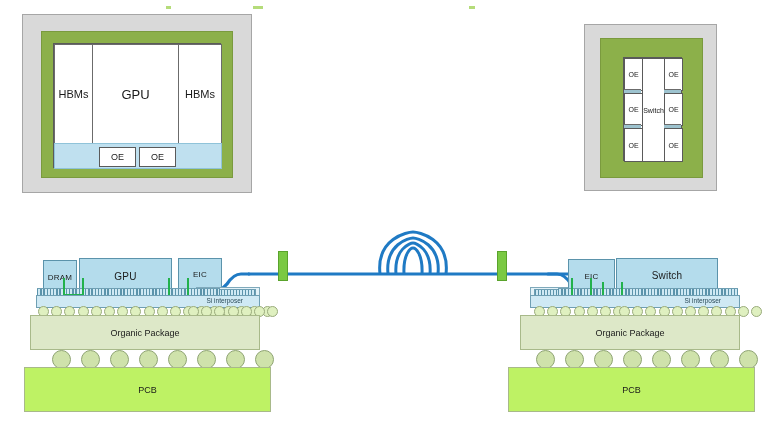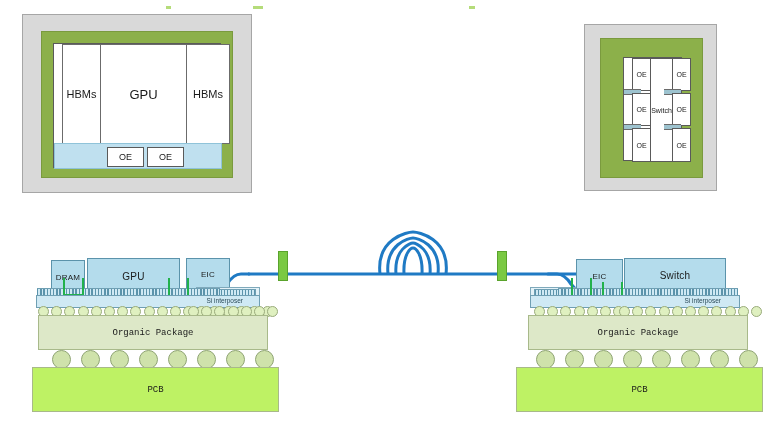--- a/index.html
+++ b/index.html
@@ -4,21 +4,21 @@
 <style>
   html,body{margin:0;padding:0;}
   body{
     width:768px;height:431px;
     background:#ffffff;
     font-family:"Liberation Sans", sans-serif;
     position:relative;
     overflow:hidden;
   }
   .abs{position:absolute;}
-  .ctr{display:flex;align-items:center;justify-content:center;text-align:center;margin-left:8px;}
+  .ctr{display:flex;align-items:center;justify-content:center;text-align:center;}
 
   
   .mod-outer{background:#d9d9d9;border:1px solid #a6a6a6;}
   .mod-green{background:#8fb councils;}
   .mod-green{background:#8cb04a;border:1px solid #7a9a3e;}
   .mod-inner{background:#ffffff;border:1px solid #5a5a5a;}
 
   .blk{background:#ffffff;border:1px solid #6b6b6b;}
   .blk-label{font-size:11px;color:#1a1a1a;}
 
@@ -45,21 +45,21 @@
   .pic-ledge{background:#e3f2f8;border:1px solid #7fa9bb;}
   .pic-strip{background:#cfe9f4;border:1px solid #6f9fb3;}
   .pic-strip .dots{
     width:100%;height:100%;
     background-image:repeating-linear-gradient(90deg,#5b93ab 0 1.3px,transparent 1.3px 3px);
   }
 
   .bridge{border:2.5px solid #22b14c;border-top:none;background:transparent;}
 
   .pkg{background:#dde8c8;border:1px solid #a8b98a;}
-  .pkg-label{font-size:9px;color:#1a1a1a;font-family:Liberation Mono, monospace;}
+  .pkg-label{font-size:9px;color:#1a1a1a;}
   .pcb{background:#bef264;border:1px solid #a8b98a;}
 
   .sball-strip{display:flex;align-items:center;gap:2.2px;}
   .sball{width:9px;height:9px;border-radius:50%;background:#dff0c0;border:1px solid #9aab7c;}
   .bball{width:17px;height:17px;border-radius:50%;background:#cfe2ab;border:1px solid #8fa473;}
   .fiber-conn{background:#7ac943;border:1px solid #5aa32c;}
   svg.fib{overflow:visible;}
 
   .artifact{background:#b5dc7a;}
 </style>

